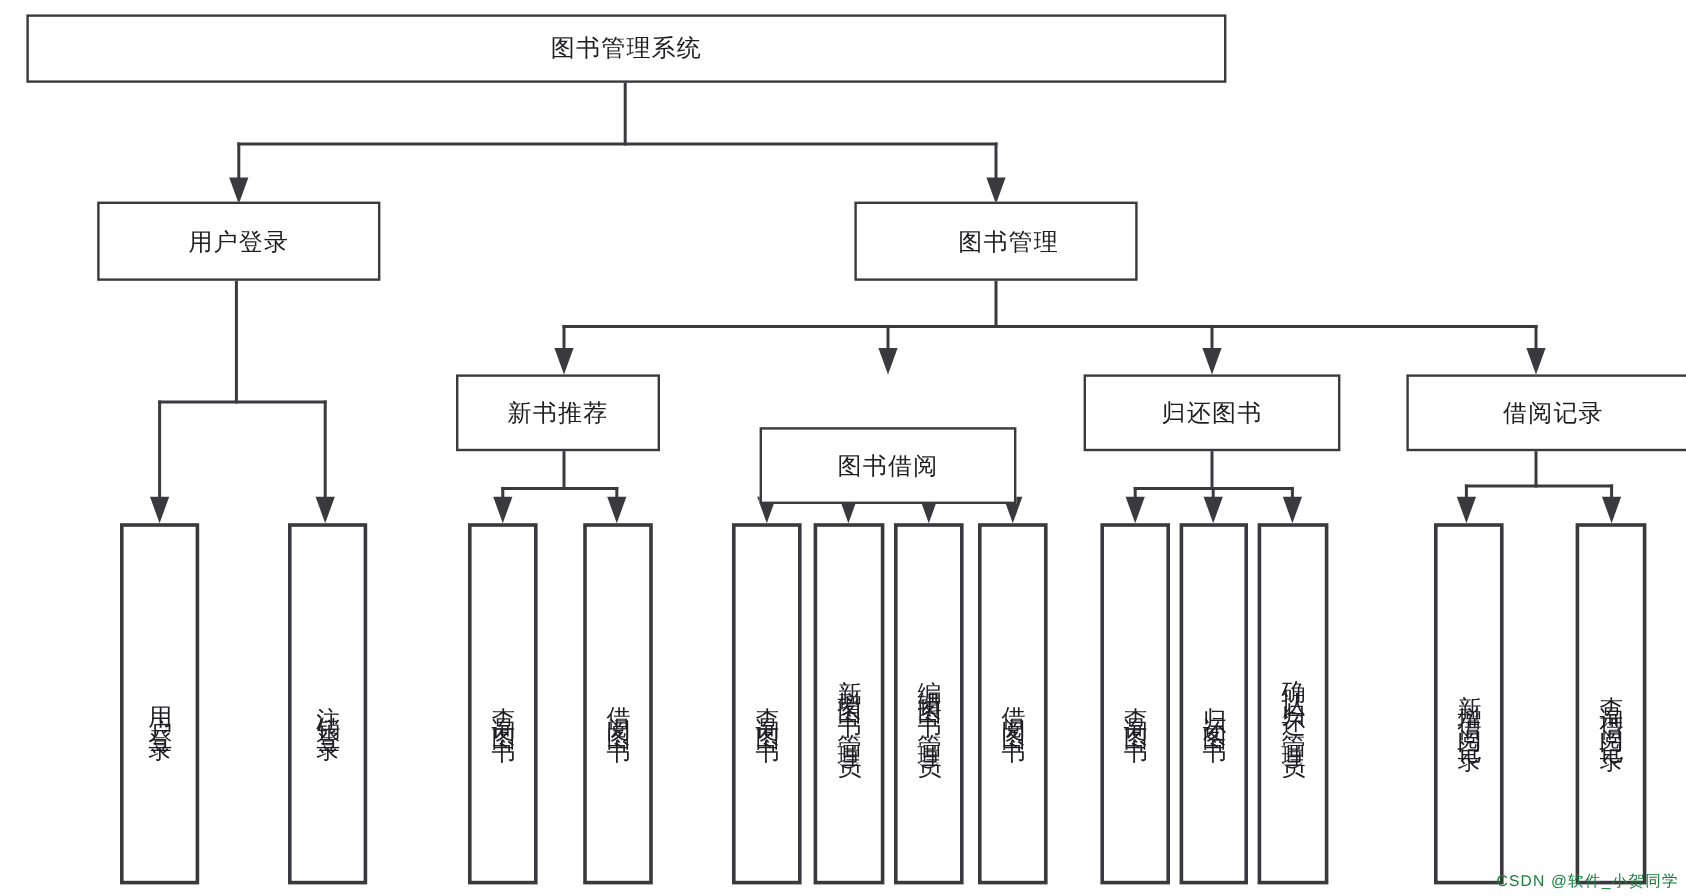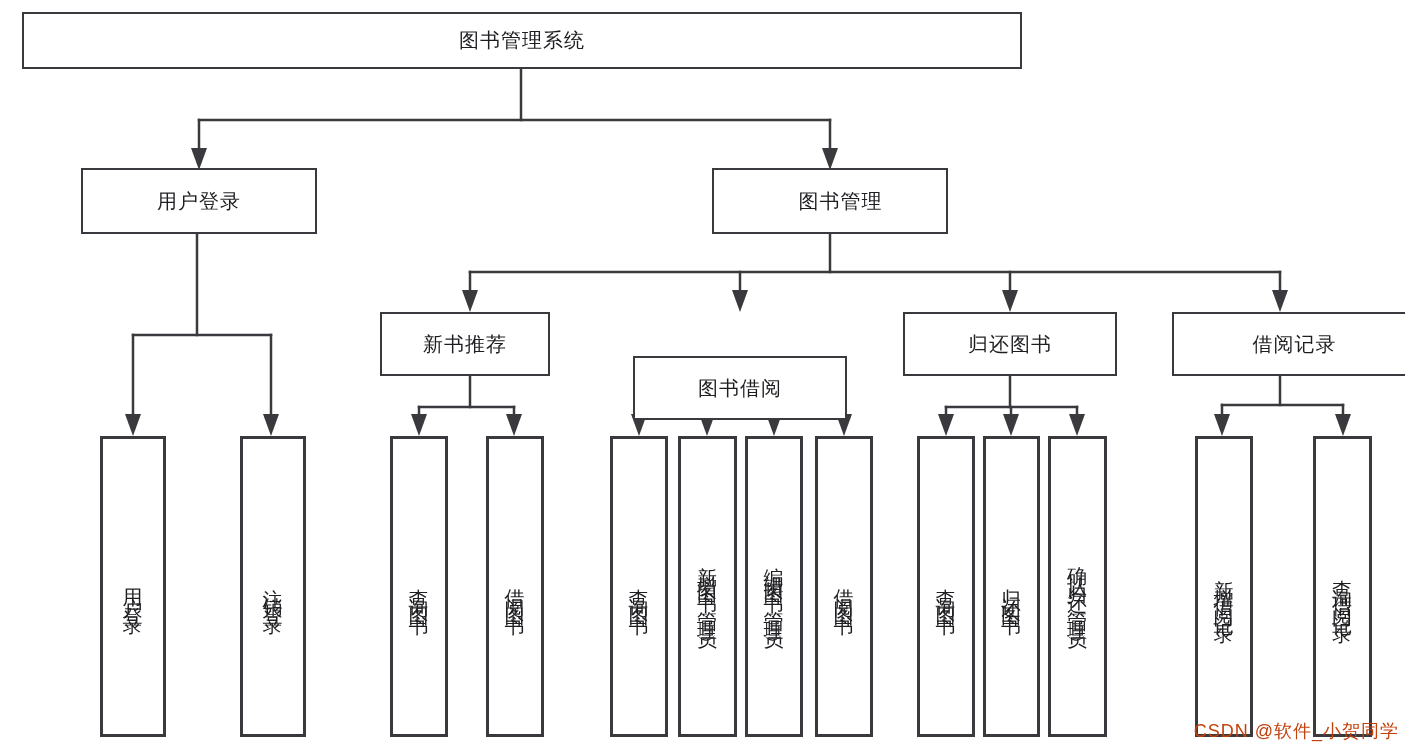--- a/index.html
+++ b/index.html
@@ -46,22 +46,22 @@
     font-size: 20px;
     line-height: 1;
     letter-spacing: 0.45em;
     margin-bottom: -0.45em;
     white-space: nowrap;
   }
   .watermark {
     position: absolute;
     right: 6px;
     bottom: 4px;
-    font-size: 18px;
-    color: #c2410c;
+    font-size: 13px;
+    color: #15803d;
     letter-spacing: 1px;
     z-index: 5;
     pointer-events: none;
   }
 </style>
 </head>
 <body>
 
 <div class="canvas">
 

